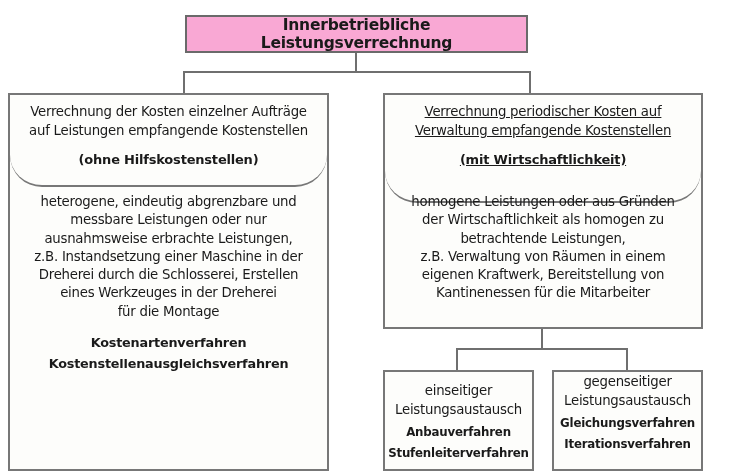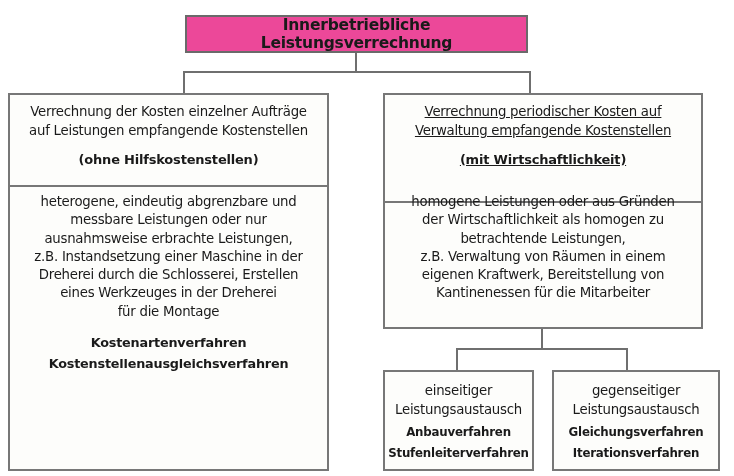--- a/index.html
+++ b/index.html
@@ -13,28 +13,29 @@
       position: absolute; box-sizing: border-box;
       border: 2px solid #777777;
       background: #fdfdfb;
       text-align: center;
     }
     .line { position: absolute; background: #6f6f6f; }
     .h { height: 2px; }
     .v { width: 2px; }
     #title-box {
       left: 185px; top: 15px; width: 343px; height: 38px;
-      background: #ec4899; border-color: #6a6a6a;
+      background: #f9a8d4; border-color: #6a6a6a;
       display: flex; align-items: center; justify-content: center;
       font-weight: bold; font-size: 15.5px; letter-spacing: -0.2px;
     }
     .head {
       position: absolute; left: 0; right: 0; top: 0;
       box-sizing: border-box; border-bottom: 2px solid #777777;
       padding-top: 7px;
+      border-radius: 32px;
     }
     .head .desc { font-size: 13.3px; line-height: 19px; letter-spacing: -0.25px; }
     .head .sub { font-size: 13px; font-weight: bold; margin-top: 12px; letter-spacing: -0.2px; }
     .body-text { font-size: 13.3px; line-height: 18.3px; letter-spacing: -0.25px; }
     .methods { font-weight: bold; font-size: 12.8px; letter-spacing: -0.2px; }
     .child .lbl { font-size: 13.3px; line-height: 19px; letter-spacing: -0.25px; }
     .child .methods { font-size: 11.8px; line-height: 21px; }
   </style>
 </head>
 <body>
@@ -102,21 +103,21 @@
   <div class="lbl">
     <div>einseitiger</div>
     <div>Leistungsaustausch</div>
   </div>
   <div class="methods" style="margin-top:3px;">
     <div>Anbauverfahren</div>
     <div>Stufenleiterverfahren</div>
   </div>
 </div>
 
-<div class="box child" style="left:552px; top:370px; width:168px; height:101px; padding-top:9px;">
+<div class="box child" style="left:552px; top:370px; width:151px; height:101px; ">
   <div class="lbl">
     <div>gegenseitiger</div>
     <div>Leistungsaustausch</div>
   </div>
   <div class="methods" style="margin-top:3px;">
     <div>Gleichungsverfahren</div>
     <div>Iterationsverfahren</div>
   </div>
 </div>
 

